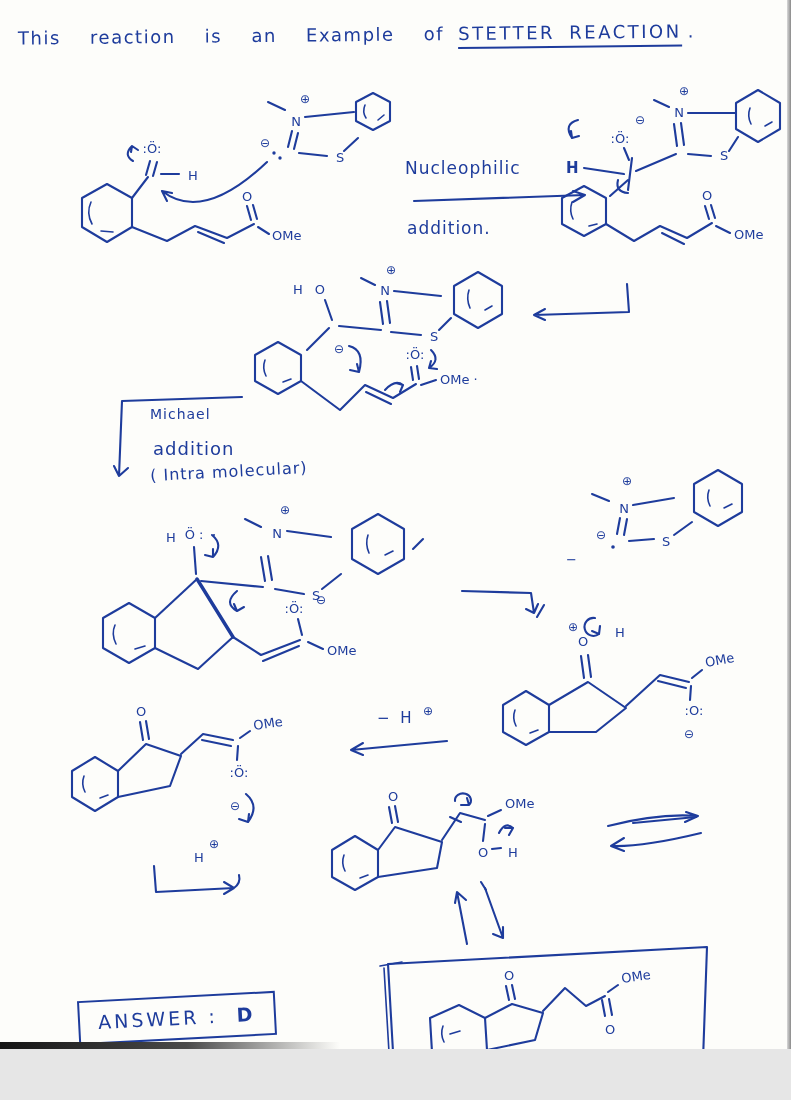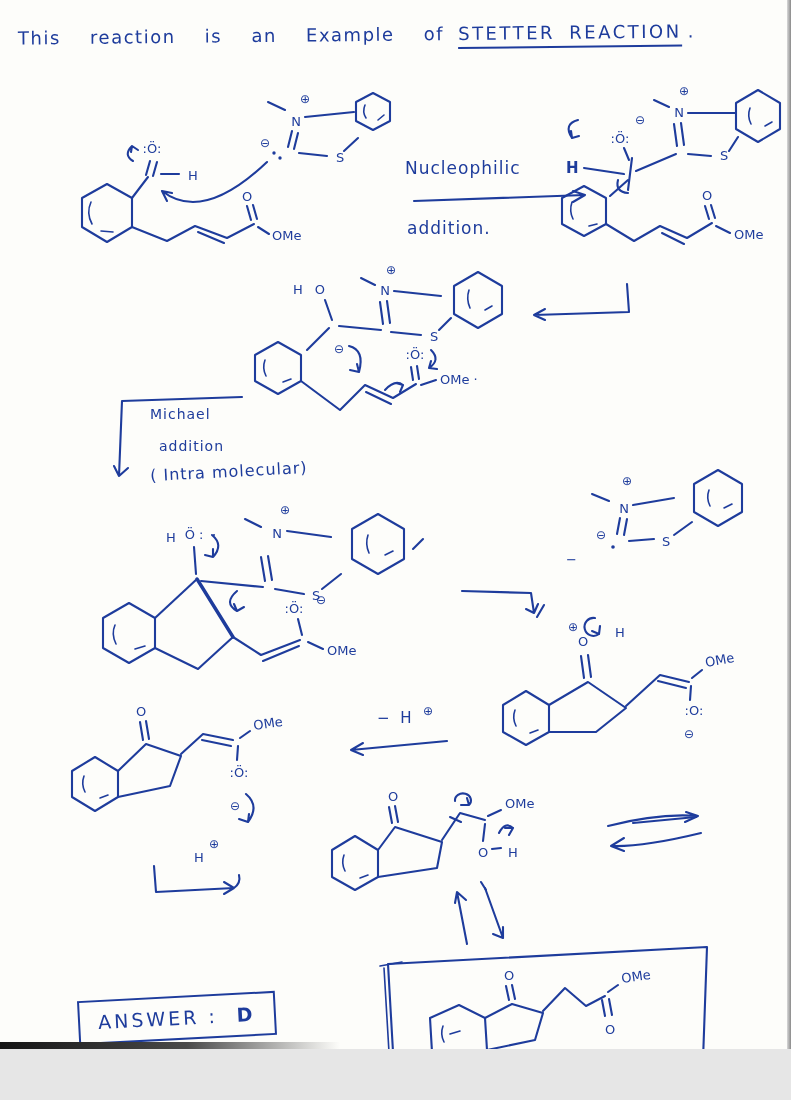--- a/index.html
+++ b/index.html
@@ -162,21 +162,21 @@
       <text x="207" y="126">OMe ·</text>
     </g>
   </svg>
 
   <svg class="struct" style="left:108px;top:392px" width="150" height="95">
     <g class="st">
       <path d="M14,9 L134,5 M14,9 L11,84 M11,84 l-5,-10 m5,10 l9,-8"></path>
     </g>
   </svg>
   <span class="abs ann hand" style="left:150px;top:406px;font-size:14px;">Michael</span>
-  <span class="abs ann hand" style="left:159px;top:438px;font-size:14px;">addition</span>
+  <span class="abs ann hand" style="left:153px;top:438px;font-size:18px;">addition</span>
   <span class="abs ann hand" style="left:150px;top:462px;font-size:16px;transform:rotate(-3deg);">( Intra molecular)</span>
 
   <svg class="struct" style="left:75px;top:497px" width="400" height="192">
     <g class="st">
       <path d="M119,50 L121,77"></path>
       <path d="M54,106 L80,121 L80,151 L54,166 L28,151 L28,121 Z"></path>
       <path class="thin" d="M40,128 Q36,137 41,147"></path>
         <path class="thin" d="M60,152 L70,149"></path>
       <path d="M80,121 L122,82"></path>
       <path class="bold" d="M122,82 L158,140"></path>

